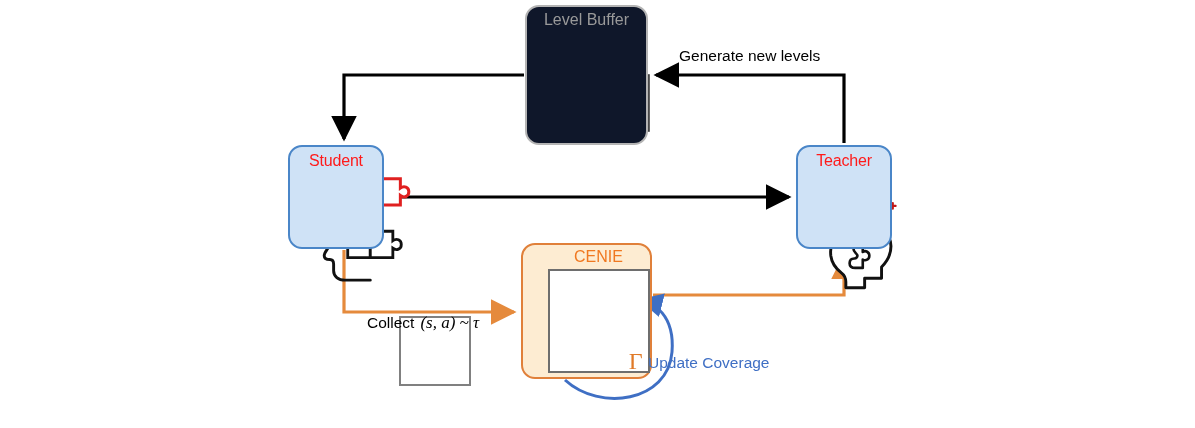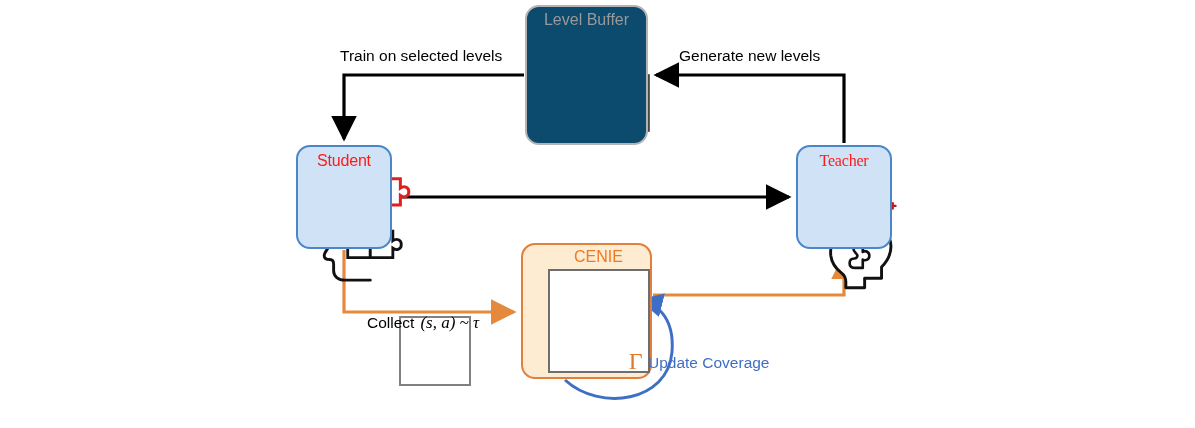--- a/index.html
+++ b/index.html
@@ -48,32 +48,32 @@
     letter-spacing: -0.2px;
   }
   .agent-art {
     flex: 1;
     display: flex;
     align-items: center;
     justify-content: center;
     width: 100%;
   }
 
-  #student-box { left: 296px; top: 145px; }
-  #teacher-box { left: 796px; top: 145px; font-family: Liberation Serif, serif; }
+  #student-box { left: 288px; top: 145px; }
+  #teacher-box { left: 796px; top: 145px; }
 
   
   #levelbuffer-box {
     left: 525px;
     top: 5px;
     width: 123px;
     height: 140px;
     border: 2px solid #b4b4b4;
     border-radius: 14px;
-    background: #0c4a6e;
+    background: #0f172a;
     display: flex;
     flex-direction: column;
     align-items: center;
     padding-top: 3px;
     box-sizing: border-box;
   }
   #levelbuffer-box .lb-title {
     color: #999999;
     font-size: 16px;
     line-height: 20px;
@@ -500,21 +500,20 @@
 
   <div class="node" id="cenie-box">
     <div class="cenie-title">CENIE</div>
     <div class="cenie-plot">
       <div class="gamma">Γ</div>
     </div>
   </div>
 
   <div class="node" id="tsne-thumb"></div>
 
-  <div class="edge-label" style="left:340px; top:47px;">Train on selected levels</div>
 
   <div class="edge-label" style="left:679px; top:47px;">Generate new levels</div>
 
 
   <div class="edge-label" style="left:367px; top:282px;margin-top:32px;">
     <span>Collect</span><span class="math" style="margin-left:6px;">(s, a) ~ τ</span>
   </div>
 
 
   <div class="edge-label blue" style="left:648px; top:354px;">Update Coverage</div>

